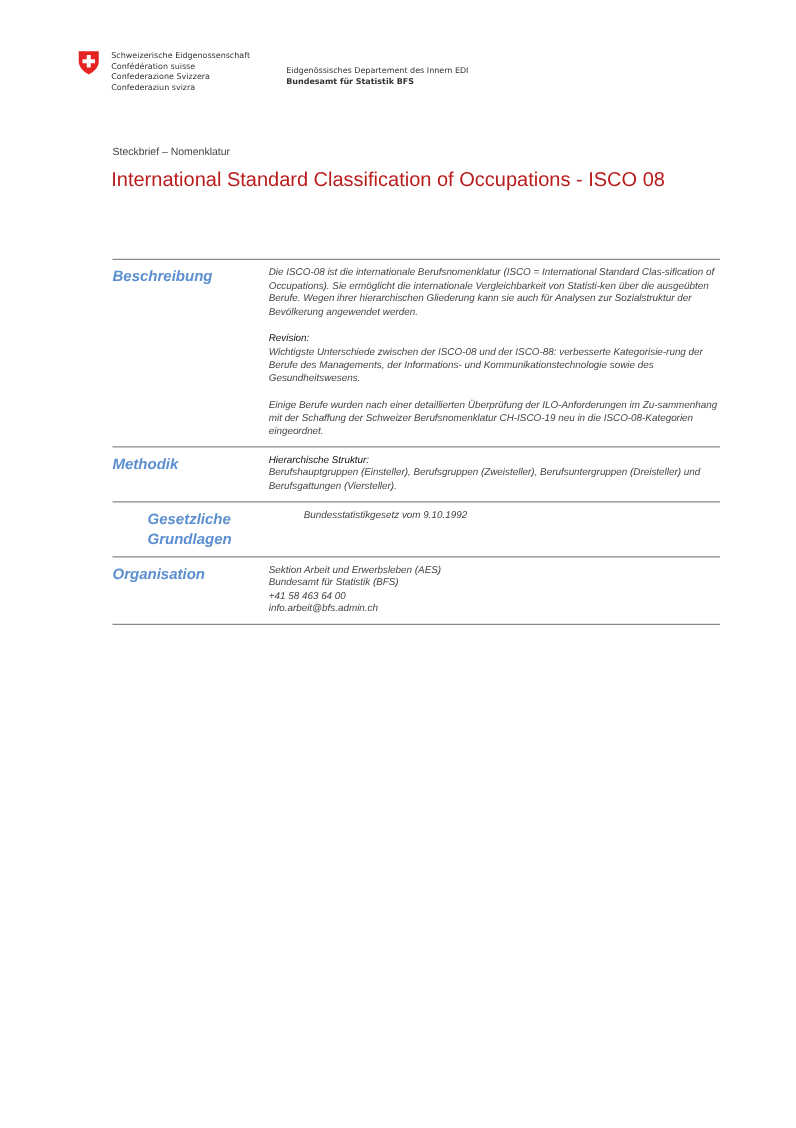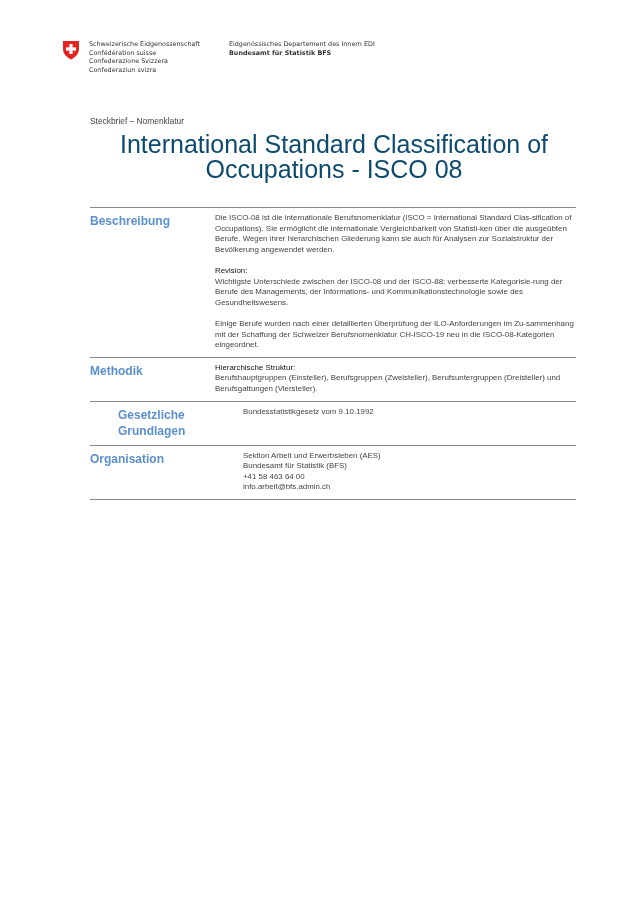--- a/index.html
+++ b/index.html
@@ -1,26 +1,26 @@
 <!DOCTYPE html>
 <html><head>
 <meta charset="utf-8">
 <style>
   html, body { margin:0; padding:0; background:#ffffff; }
   body { width:637px; height:902px; position:relative; font-family:"Liberation Sans", sans-serif; color:#222; overflow:hidden; }
   .header { position:absolute; left:62px; top:40px; height:40px; }
   .shield { position:absolute; left:0; top:0; width:18px; height:20px; }
   .fed-names { position:absolute; left:27px; top:0; font-family:"DejaVu Sans", sans-serif; font-size:6.4px; line-height:8.6px; color:#333; white-space:nowrap; }
-  .dept { position:absolute; left:167px; top:0; font-family:"DejaVu Sans", sans-serif; font-size:6.4px; line-height:8.6px; color:#333; white-space:nowrap; }
+  .dept { position:absolute; left:167px; top:12px; font-family:"DejaVu Sans", sans-serif; font-size:6.4px; line-height:8.6px; color:#333; white-space:nowrap; }
   .dept .office { font-weight:bold; }
   .overline { position:absolute; left:90px; top:116px; font-size:8.4px; color:#444; }
-  .title { position:absolute; left:89px; top:132px; width:490px; font-size:25px; line-height:25px; color:#0c4a6e; font-weight:normal;text-align:center; }
+  .title { position:absolute; left:89px; top:132px; width:490px; font-size:16px; line-height:25px; color:#b91c1c; font-weight:normal; }
   .table { position:absolute; left:90px; top:207px; width:486px; }
-  .row { border-top:1px solid #8a8a8a; display:flex; padding:5px 0 6px 0; }
-  .row:last-child { border-bottom:1px solid #8a8a8a;gap:28px; }
+  .row { border-top:1px solid #8a8a8a; display:flex; padding:5px 0 6px 0;font-style:italic; }
+  .row:last-child { border-bottom:1px solid #8a8a8a; }
   .label { width:125px; flex:none; color:#5b8fd0; font-size:12px; line-height:16px; font-weight:bold; }
   .content { flex:1; font-size:7.9px; line-height:10.6px; color:#444; }
   .content p { margin:0 0 10.6px 0; }
   .content p:last-child { margin-bottom:0; }
   .content .sub { color:#111; display:block; }
 </style>
 </head>
 <body>
 
 <div class="header">

